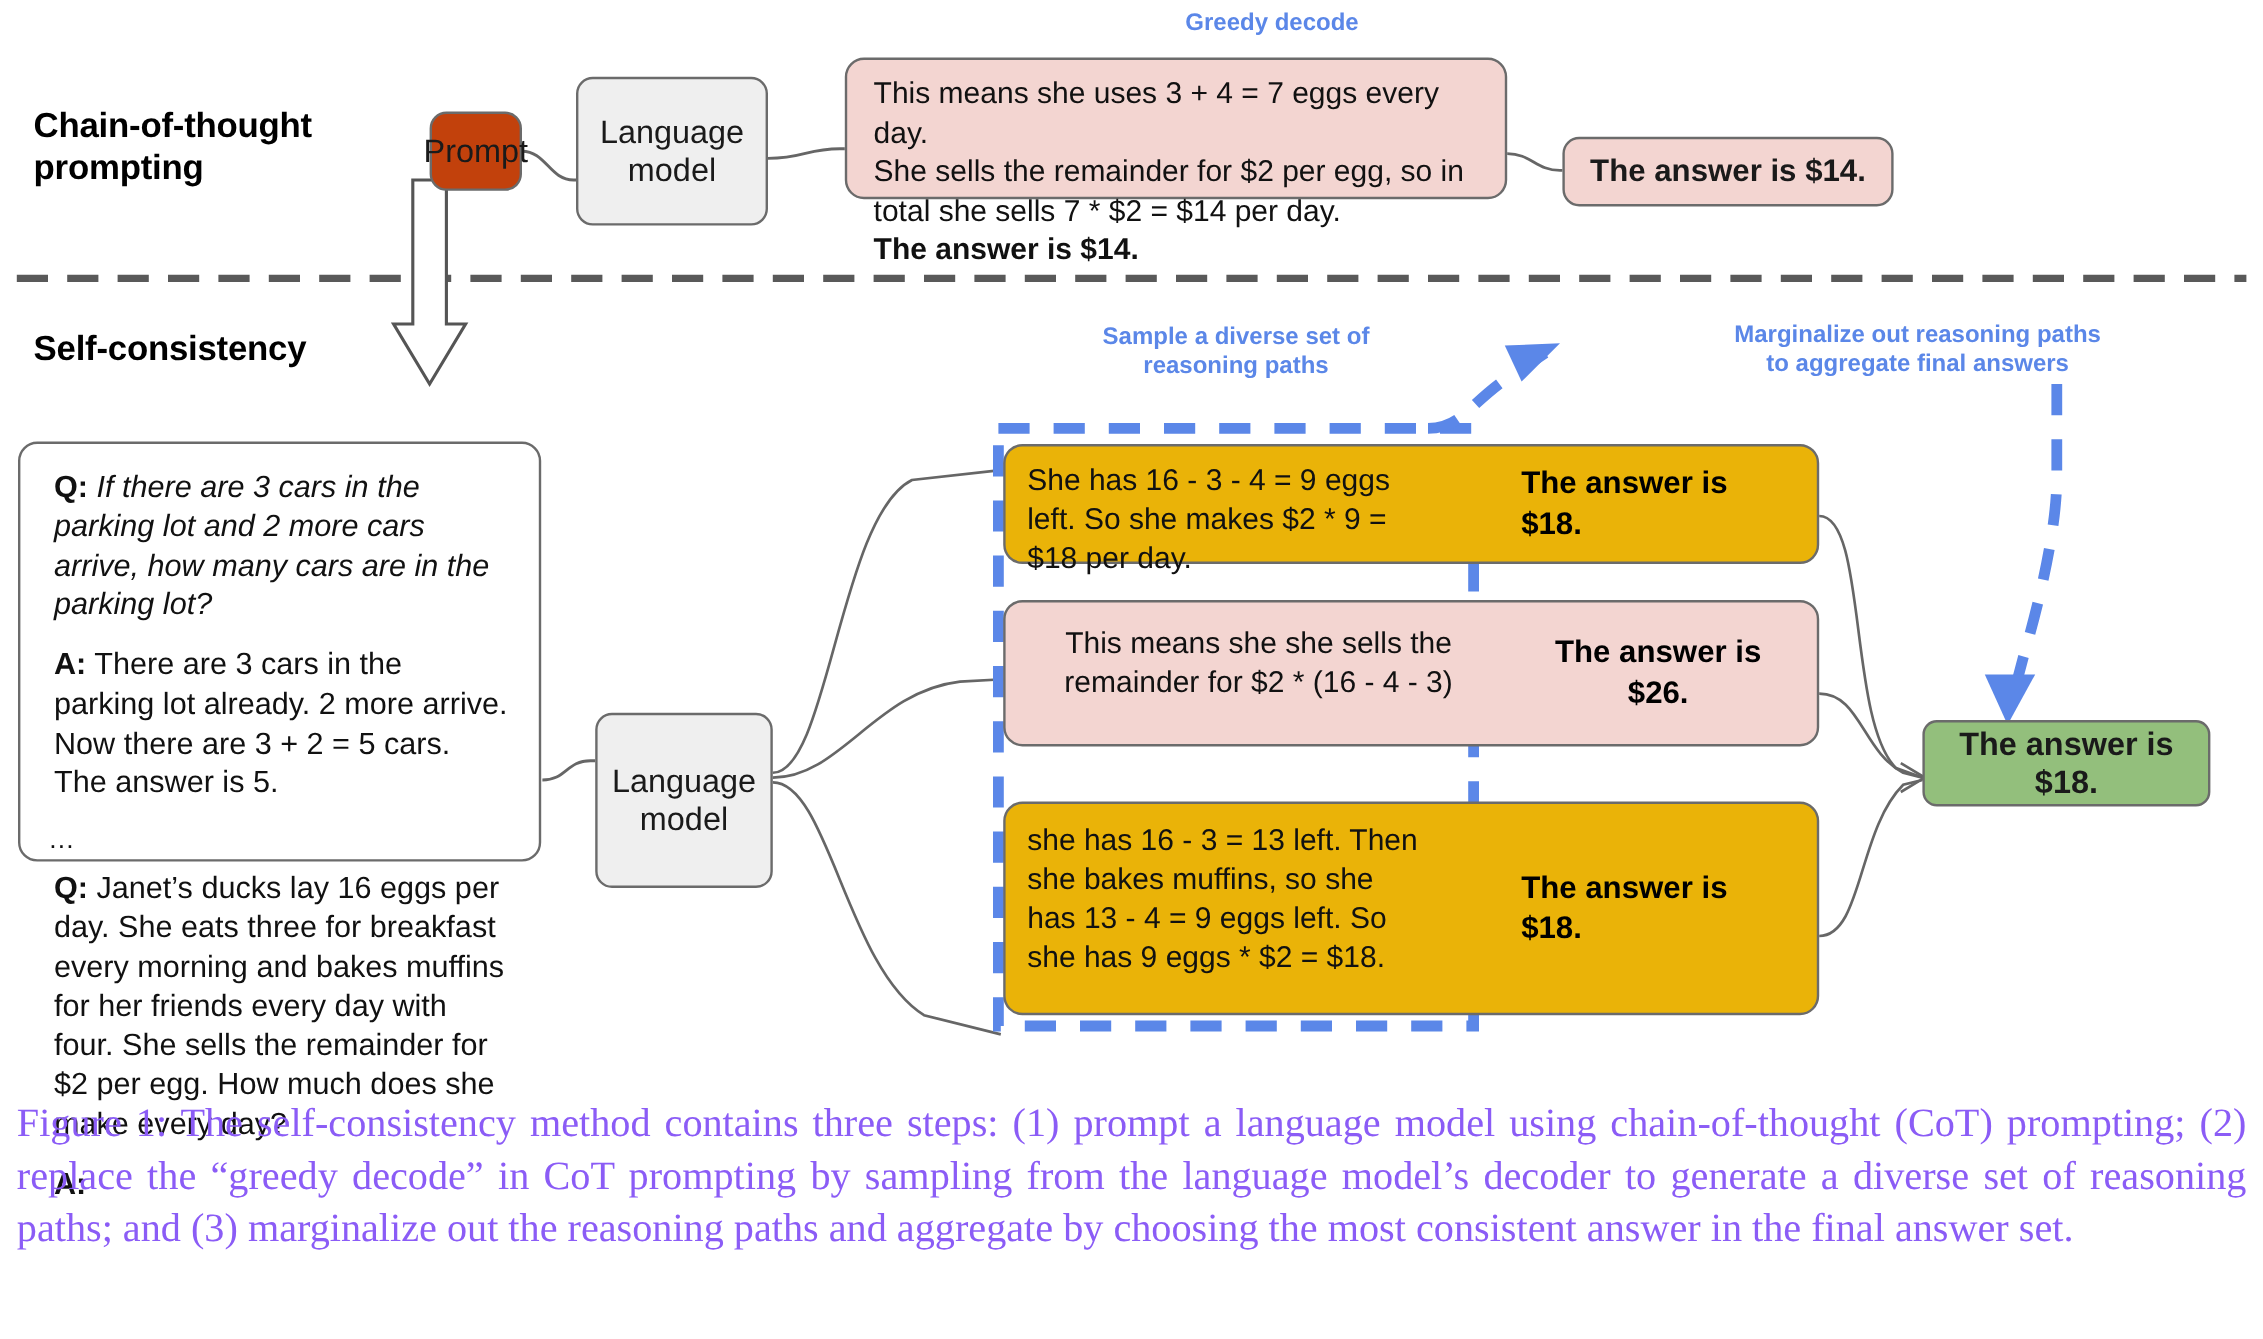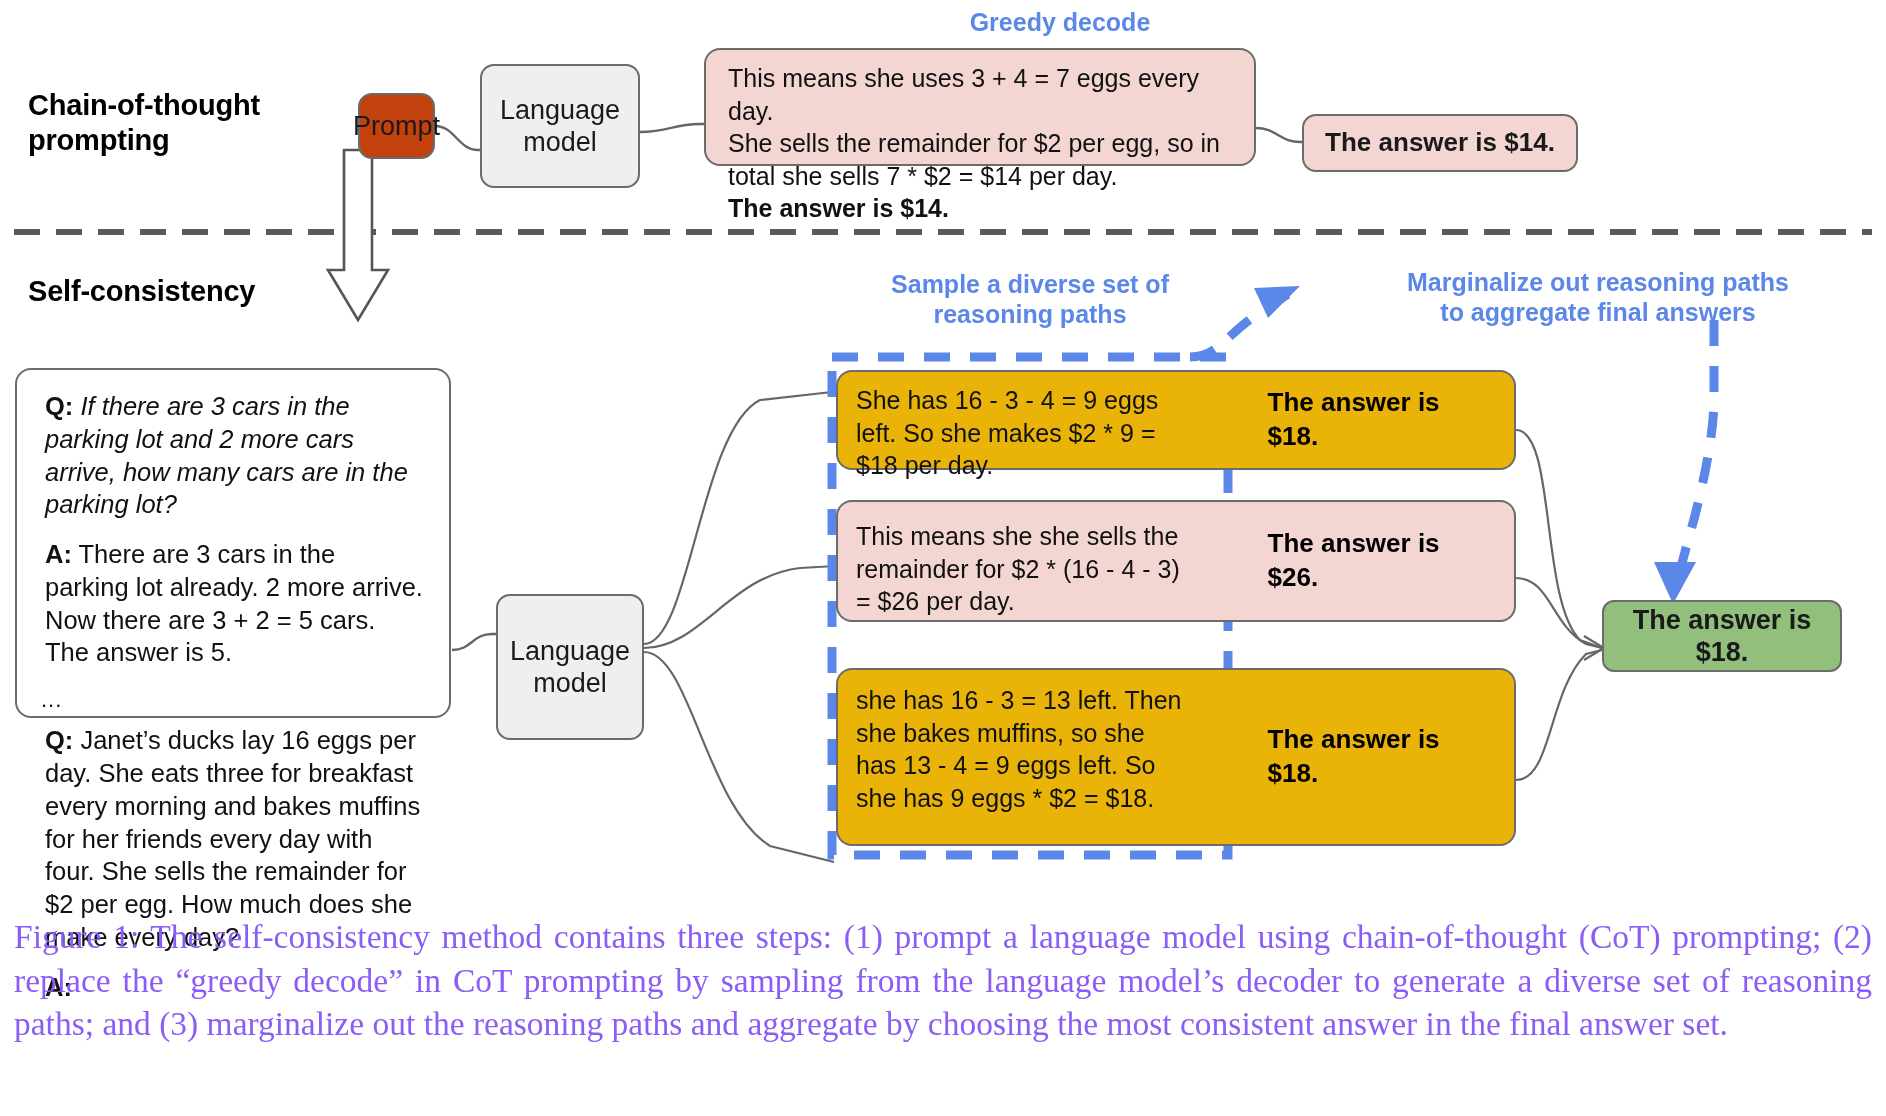--- a/index.html
+++ b/index.html
@@ -28,21 +28,21 @@
     font-size: 29px;
     color: #000;
     line-height: 1.22;
     letter-spacing: -0.2px;
   }
 
   
   .blue-caption {
     color: #5b87e8;
     font-weight: bold;
-    font-size: 25px;
+    font-size: 20px;
     line-height: 1.18;
     text-align: center;
   }
 
   
   .node {
     border: 2px solid #6b6b6b;
     border-radius: 14px;
     background: #c2410c;
     display: flex;
@@ -206,26 +206,25 @@
     <div class="textbox green" style="position:absolute; left:0; top:0; width:680px; height:100px; padding:12px 18px; display:flex;">
       <div style="width:388px;">
         <p>She has 16 - 3 - 4 = 9 eggs</p>
         <p>left. So she makes $2 * 9 =</p>
         <p>$18 per day.</p>
       </div>
       <div class="answer-cell">The answer is $18.</div>
     </div>
   </div>
 
-  <div class="abs" style="left:836px; top:500px; width:680px; height:106px;">
+  <div class="abs" style="left:836px; top:500px; width:680px; height:106px;text-align:center;">
     <div class="textbox pink" style="position:absolute; left:0; top:0; width:680px; height:122px; padding:18px 18px; display:flex;">
       <div style="width:388px;">
         <p>This means she she sells the</p>
         <p>remainder for $2 * (16 - 4 - 3)</p>
-        <p>= $26 per day.</p>
       </div>
       <div class="answer-cell">The answer is $26.</div>
     </div>
   </div>
 
   <div class="abs" style="left:836px; top:668px; width:680px; height:178px;">
     <div class="textbox green" style="position:absolute; left:0; top:0; width:680px; height:178px; padding:14px 18px; display:flex;">
       <div style="width:388px;">
         <p>she has 16 - 3 = 13 left. Then</p>
         <p>she bakes muffins, so she</p>

